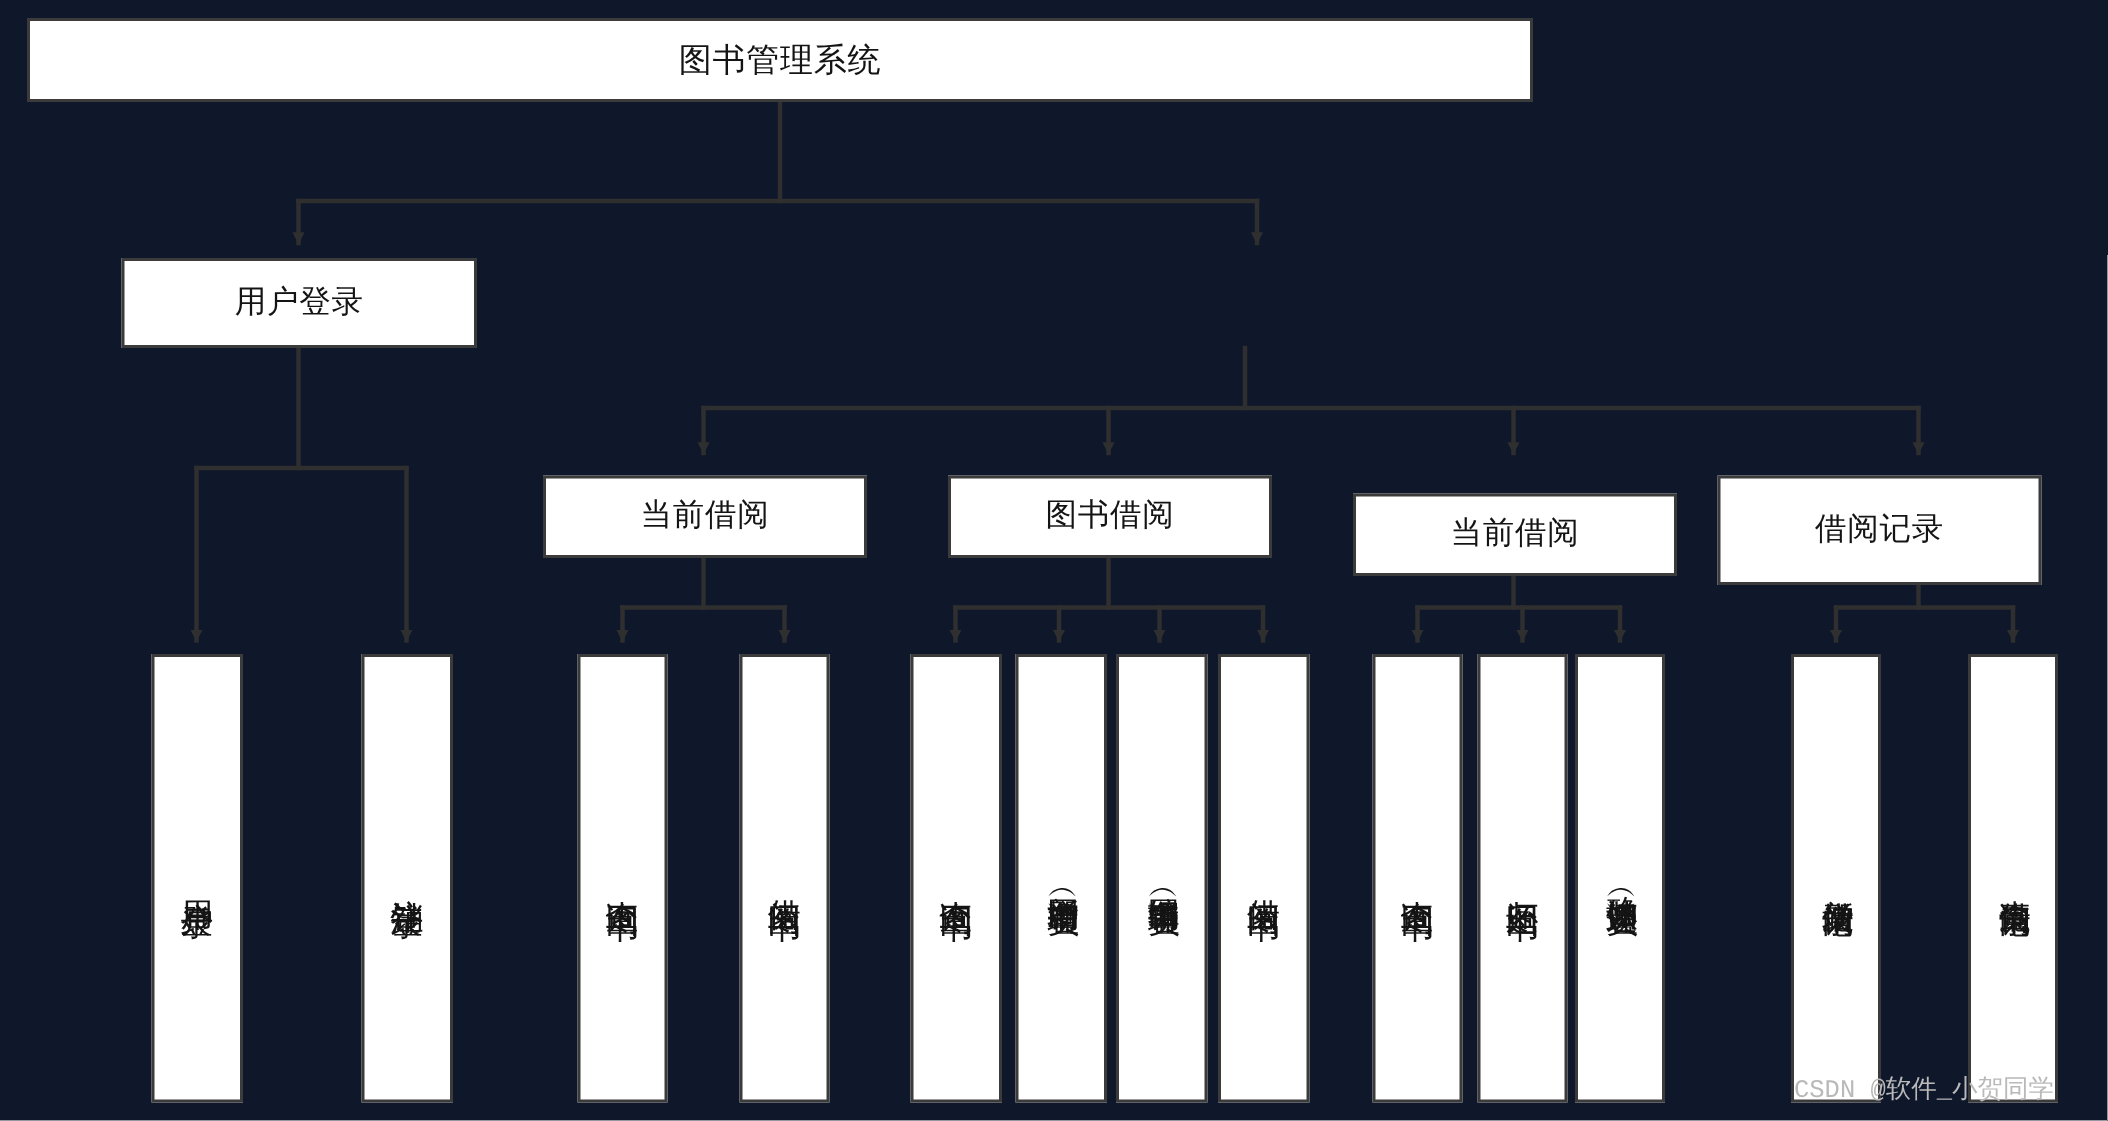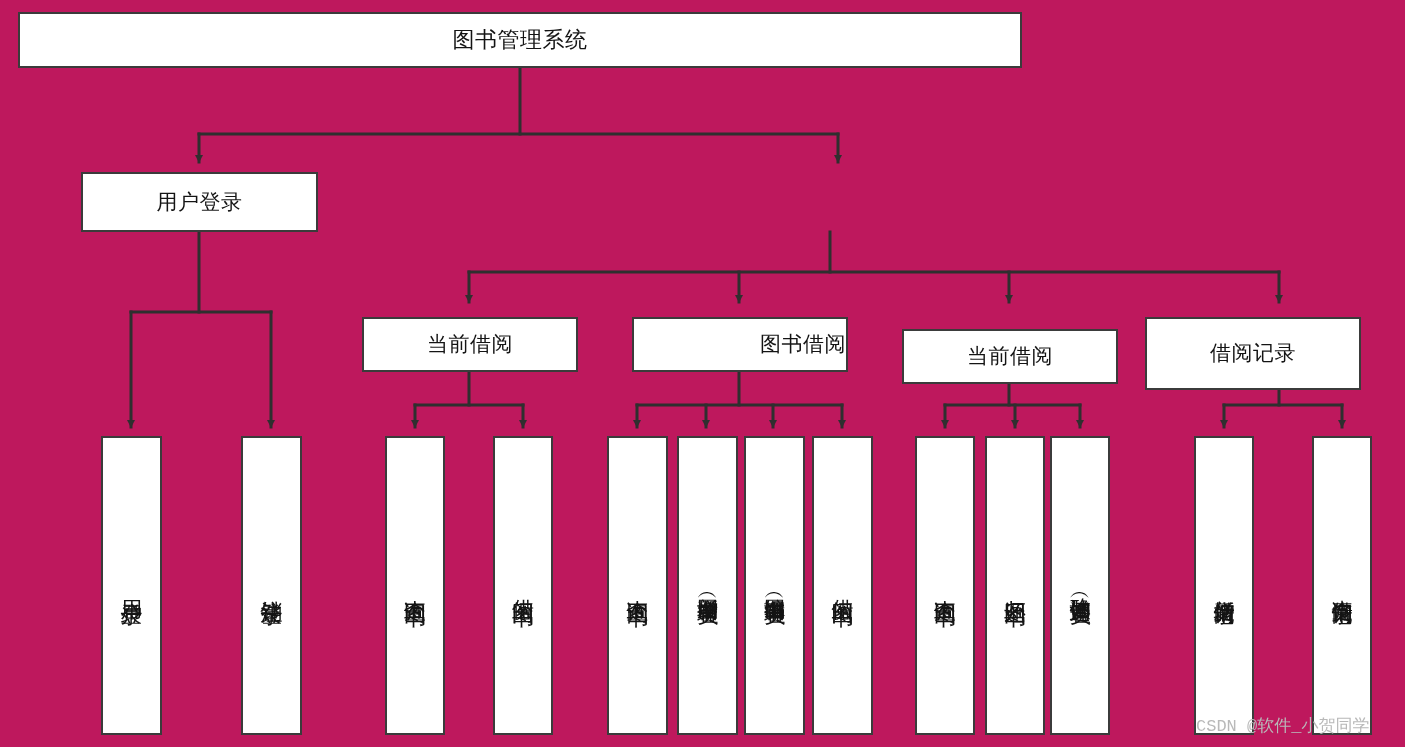--- a/index.html
+++ b/index.html
@@ -8,21 +8,21 @@
     padding: 0;
     background: #ffffff;
   }
   body {
     font-family: "Liberation Sans", "DejaVu Sans", sans-serif;
   }
   #diagram-root {
     position: relative;
     width: 1405px;
     height: 747px;
-    background: #be185d;
+    background: #0f172a;
     overflow: hidden;
   }
   #edge-layer {
     position: absolute;
     left: 0;
     top: 0;
     width: 1405px;
     height: 747px;
     pointer-events: none;
   }
@@ -139,21 +139,21 @@
     <span class="node-label">图书管理系统</span>
   </div>
 
   <div class="node horizontal" style="left:81px; top:172px; width:237px; height:60px;">
     <span class="node-label">用户登录</span>
   </div>
 
   <div class="node horizontal" style="left:362px; top:317px; width:216px; height:55px;">
     <span class="node-label">当前借阅</span>
   </div>
-  <div class="node horizontal" style="left:632px; top:317px; width:216px; height:55px;justify-content:flex-end;">
+  <div class="node horizontal" style="left:632px; top:317px; width:216px; height:55px;">
     <span class="node-label">图书借阅</span>
   </div>
   <div class="node horizontal" style="left:902px; top:329px; width:216px; height:55px;">
     <span class="node-label">当前借阅</span>
   </div>
   <div class="node horizontal" style="left:1145px; top:317px; width:216px; height:73px;">
     <span class="node-label">借阅记录</span>
   </div>
 
   <div class="node vertical" style="left:101px; top:436px; width:61px; height:299px;">

